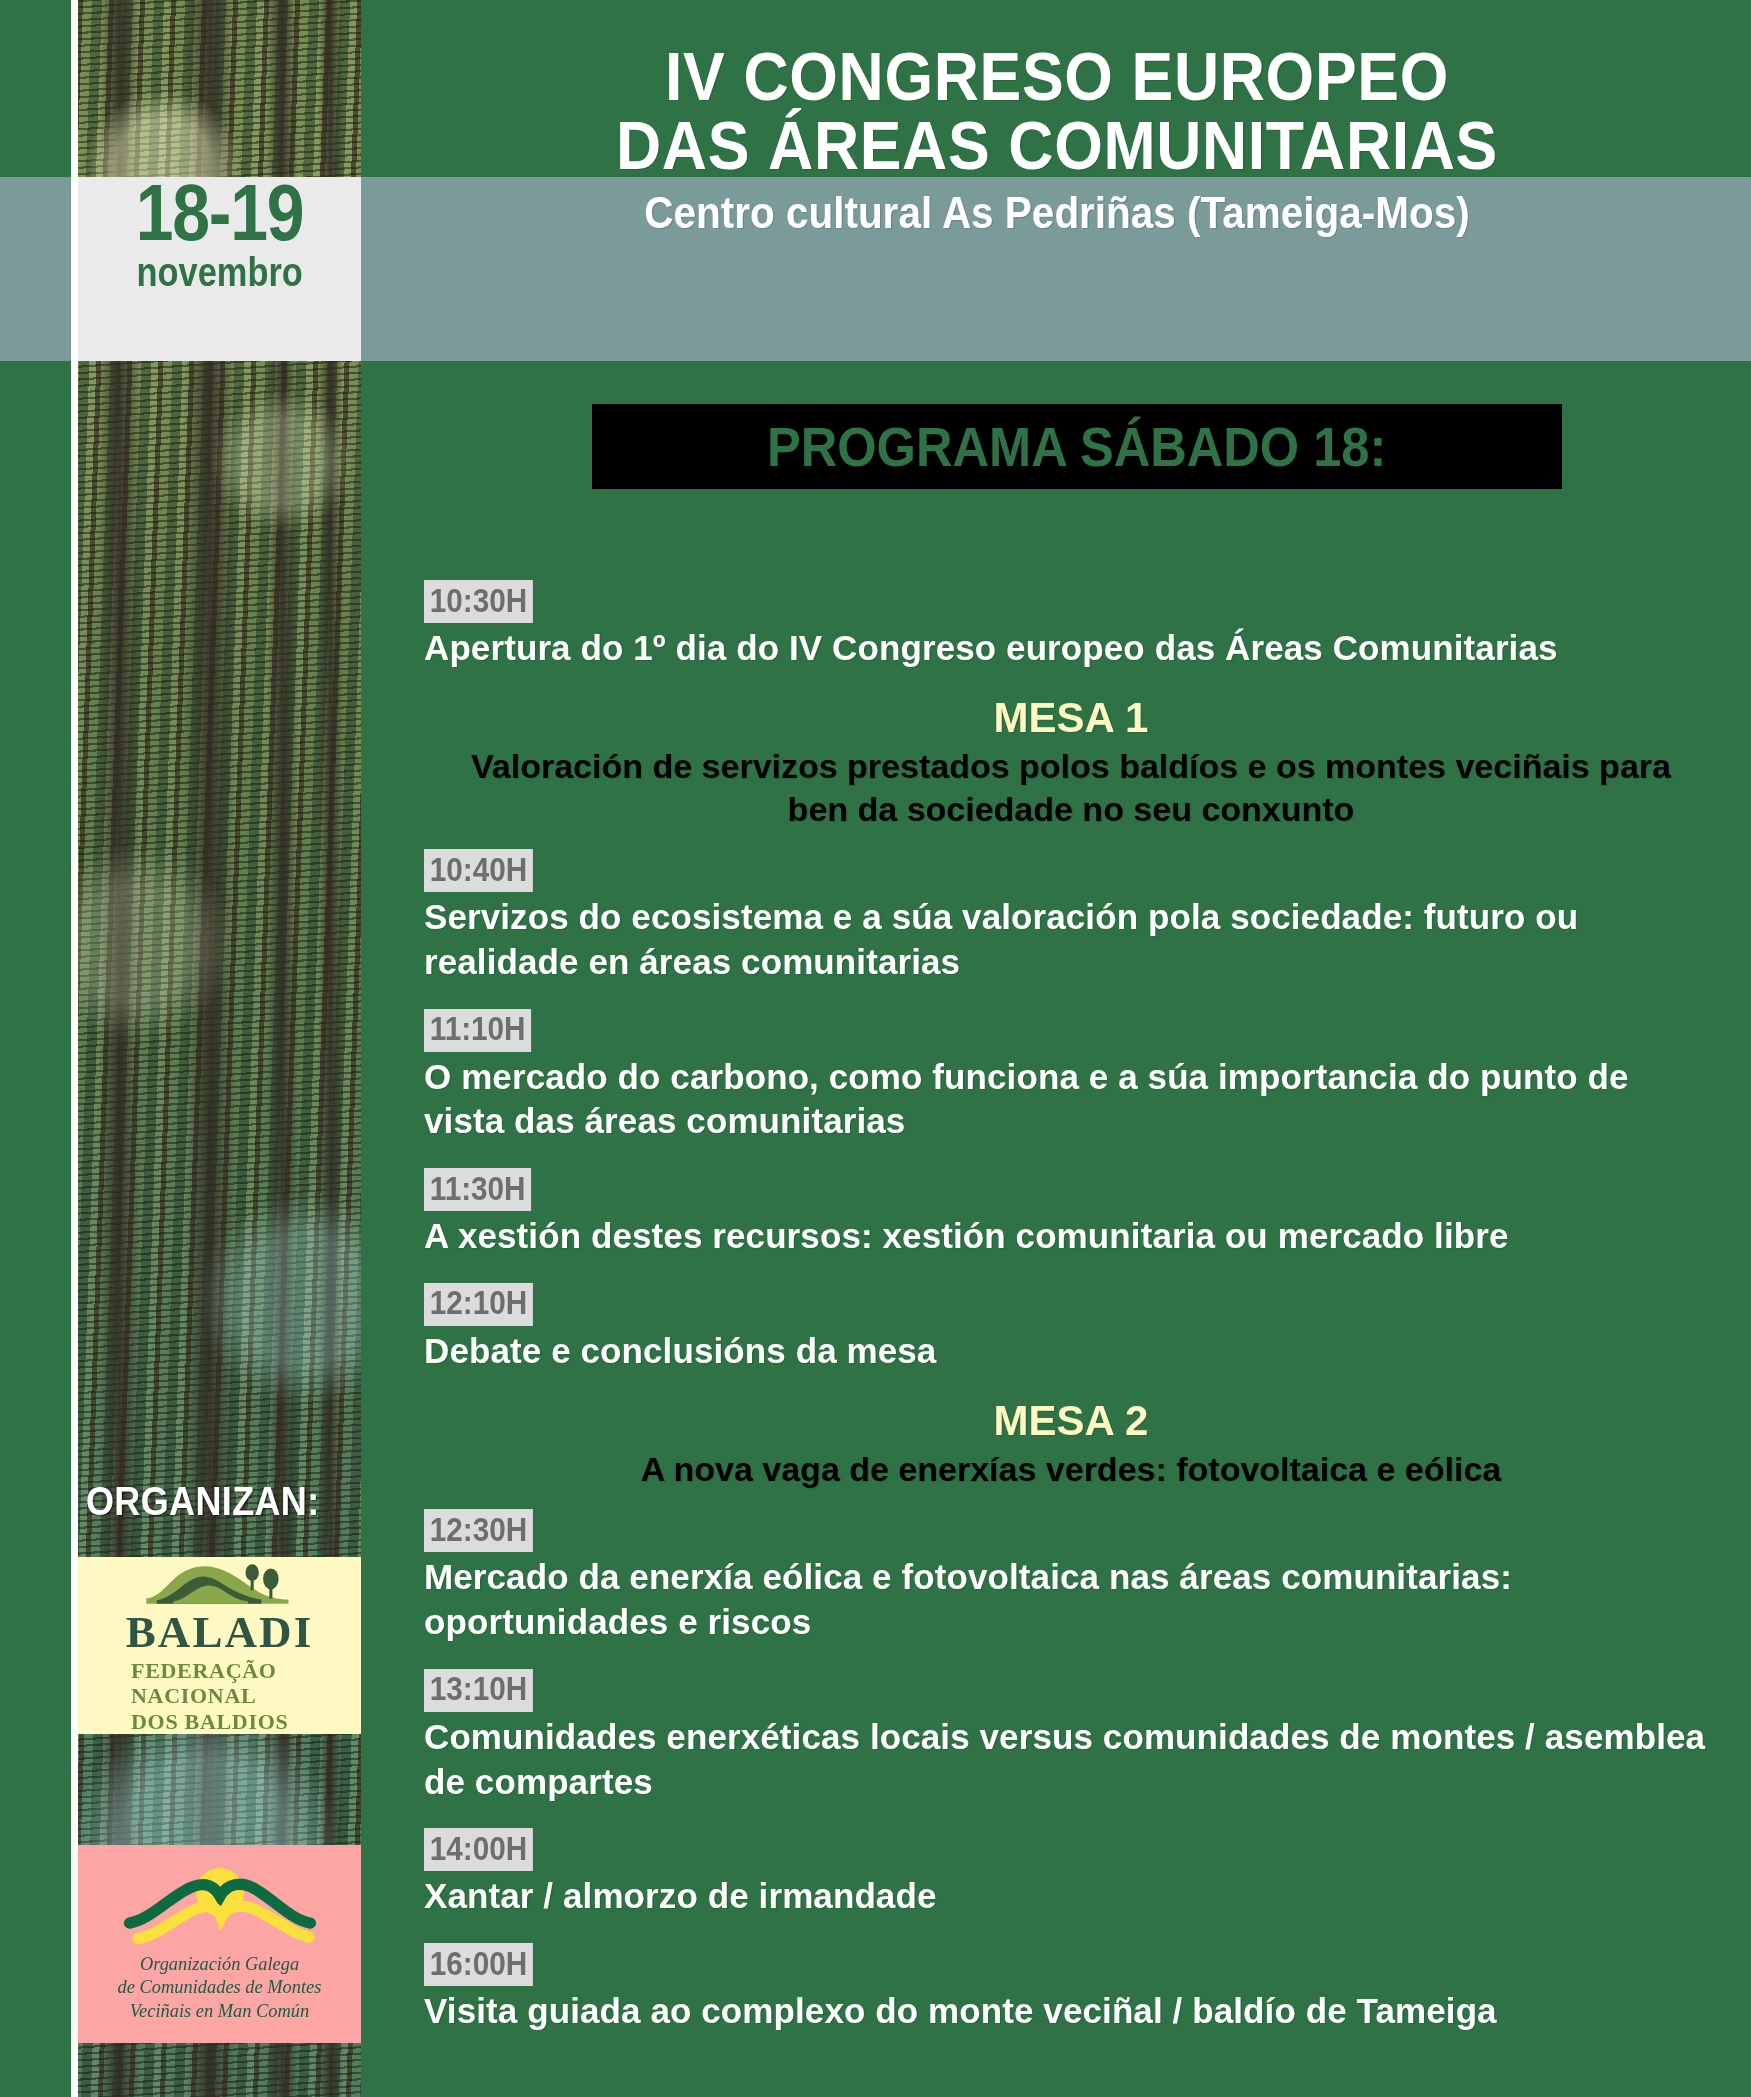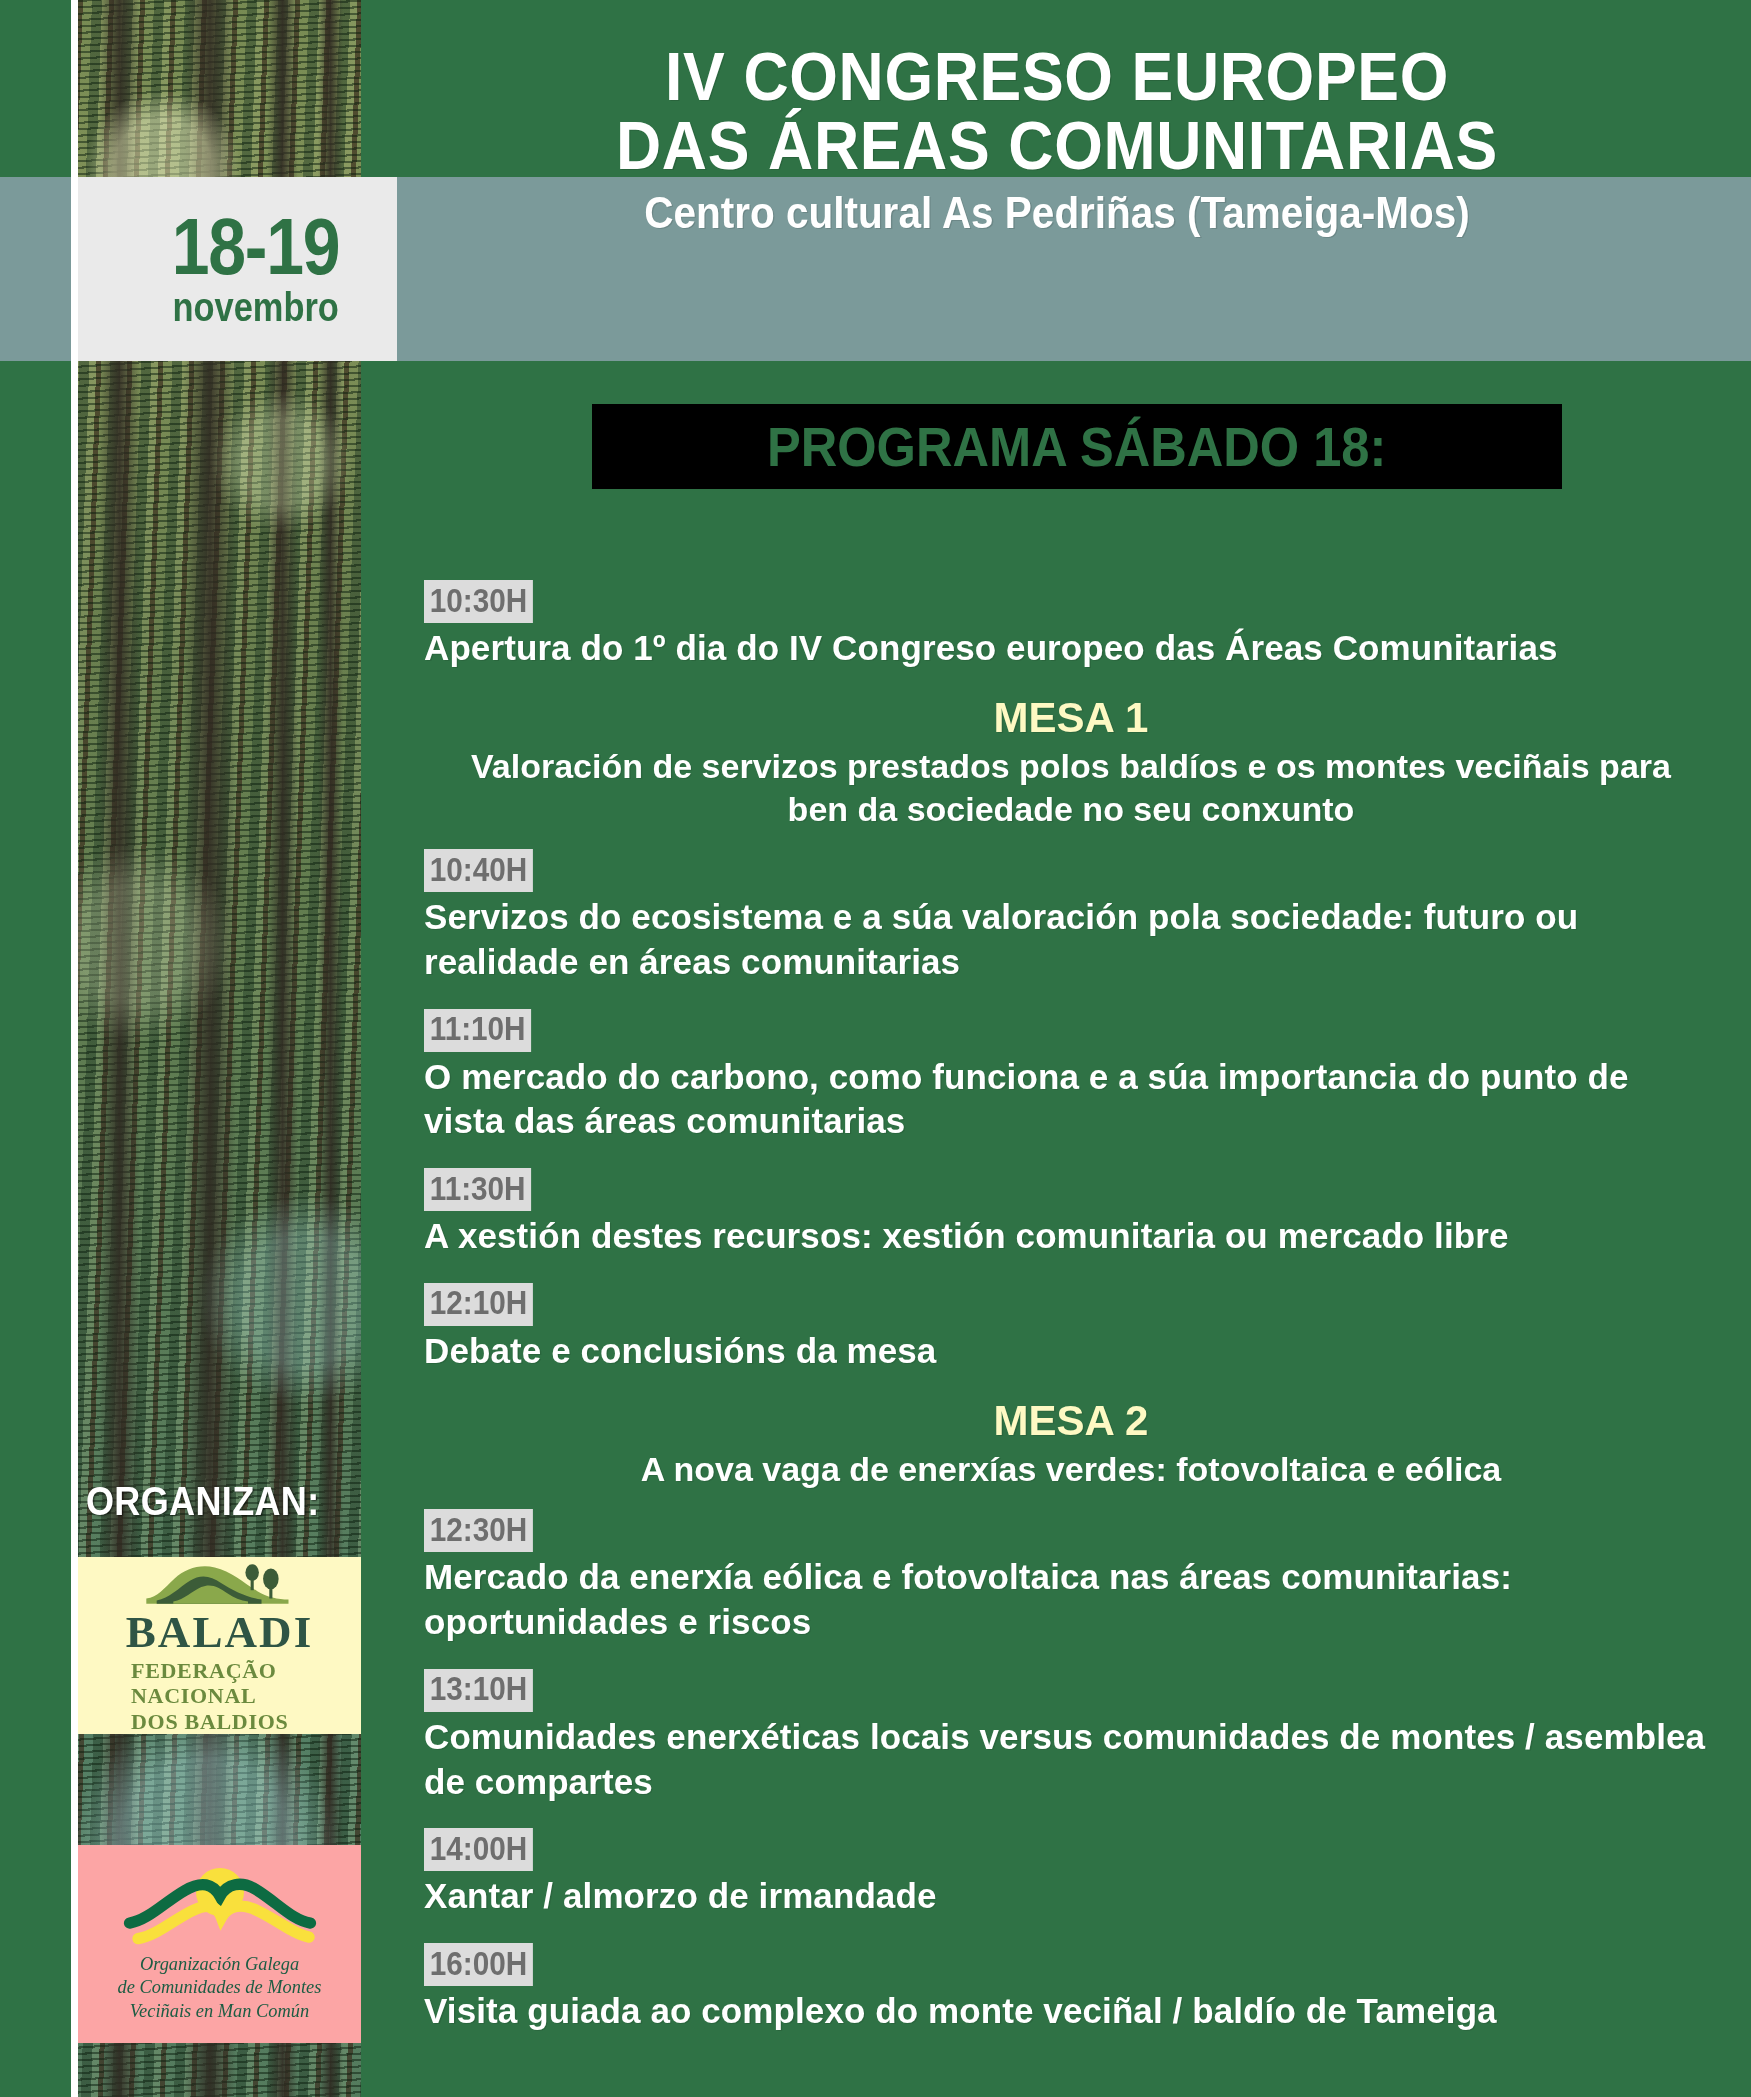--- a/index.html
+++ b/index.html
@@ -53,21 +53,21 @@
 
   
   .gutter{
     position:absolute;left:71px;top:0;width:8.5px;height:2097px;background:#ffffff;
   }
 
   
   .date-panel{
     position:absolute;left:78px;top:177px;width:283px;height:184px;
     background:#eaeaea;
-    display:flex;flex-direction:column;align-items:center;justify-content:center;padding-left:36px;
+    display:flex;flex-direction:column;align-items:center;
   }
   .date-big{
     font-family:"Liberation Sans", sans-serif;
     font-weight:bold;font-size:79px;line-height:.92;color:#2f7245;
     transform:scaleX(.86);letter-spacing:-1.4px;
   }
   .date-month{
     font-family:"Liberation Sans", sans-serif;
     font-weight:bold;font-size:40px;line-height:1;color:#2f7245;
     transform:scaleX(.86);margin-top:2.8px;
@@ -123,21 +123,21 @@
   }
   .item{margin-bottom:4.2px;}
 
   .mesa-block{text-align:center;margin:21px 0 18.4px 0;}
   .mesa-title{
     font-weight:bold;font-size:42px;line-height:1.1;color:#fef9c3;
     text-shadow:1.4px 1.4px 0 rgba(0,0,0,.10);
     margin-bottom:4.2px;
   }
   .mesa-sub{
-    font-weight:bold;font-size:34px;line-height:1.26;color:#ffffff;
+    font-weight:bold;font-size:34px;line-height:1.26;color:#000000;
     text-shadow:1.4px 1.4px 0 rgba(0,0,0,.10);
     padding:0 12.7px;
   }
 
   
   .organizan{
     position:absolute;left:86px;top:1479px;
     font-weight:bold;font-size:40px;color:#ffffff;
     transform:scaleX(.9);transform-origin:left center;
     text-shadow:1.4px 1.4px 2.1px rgba(0,0,0,.55);

